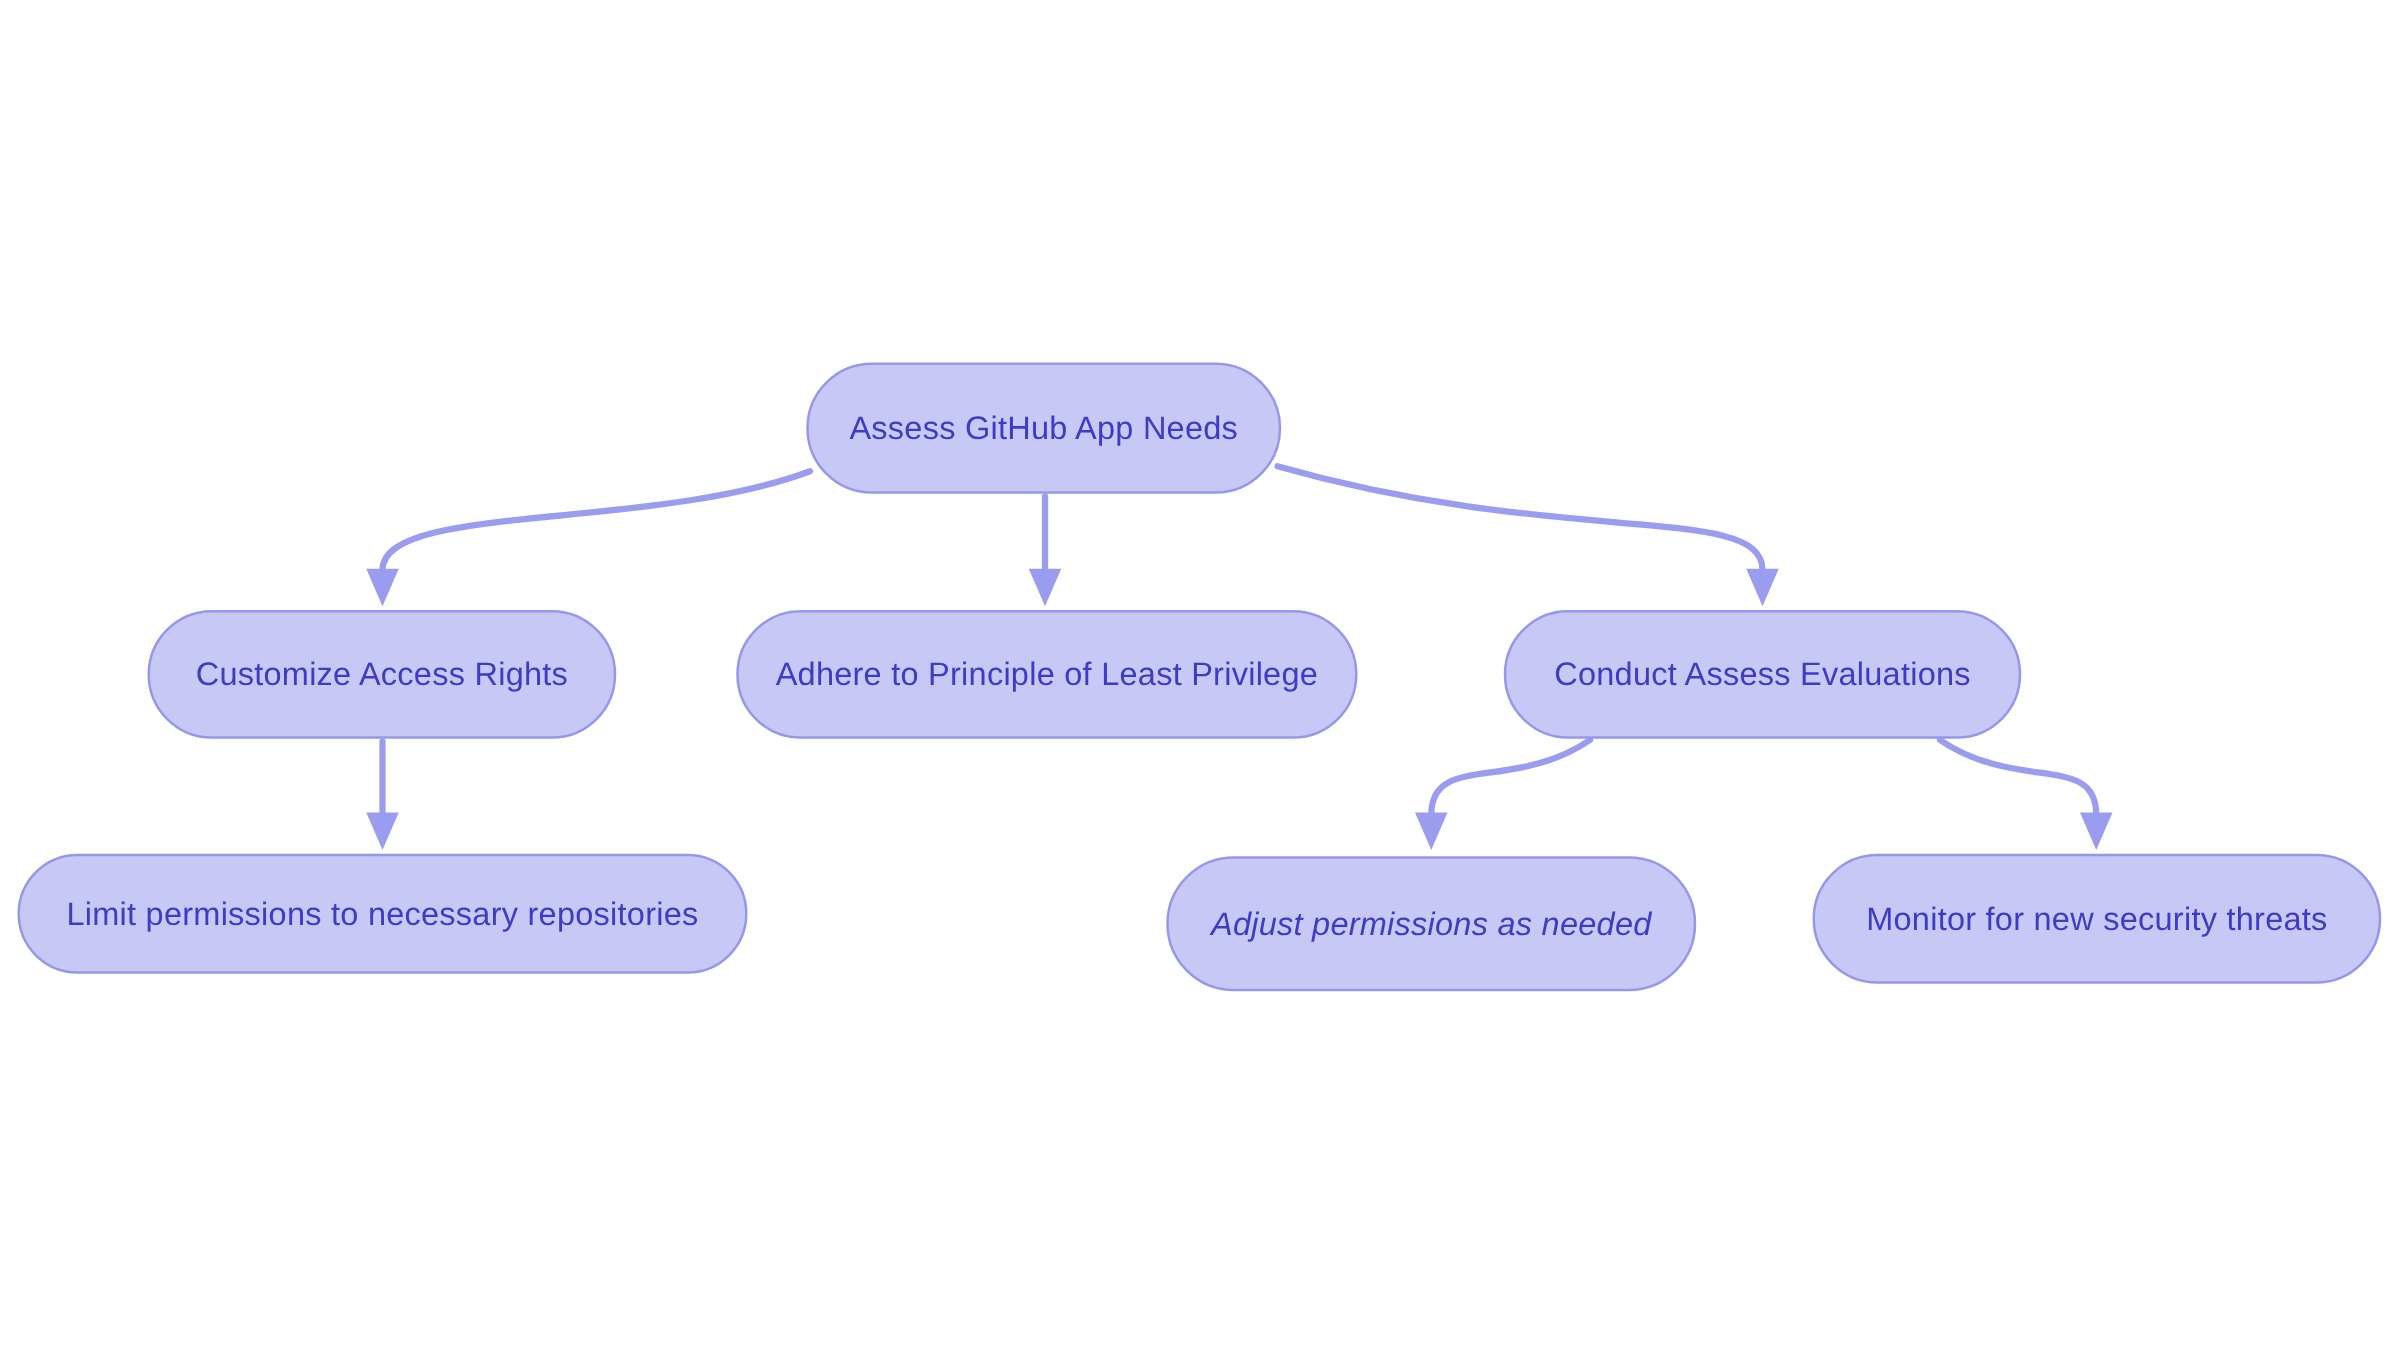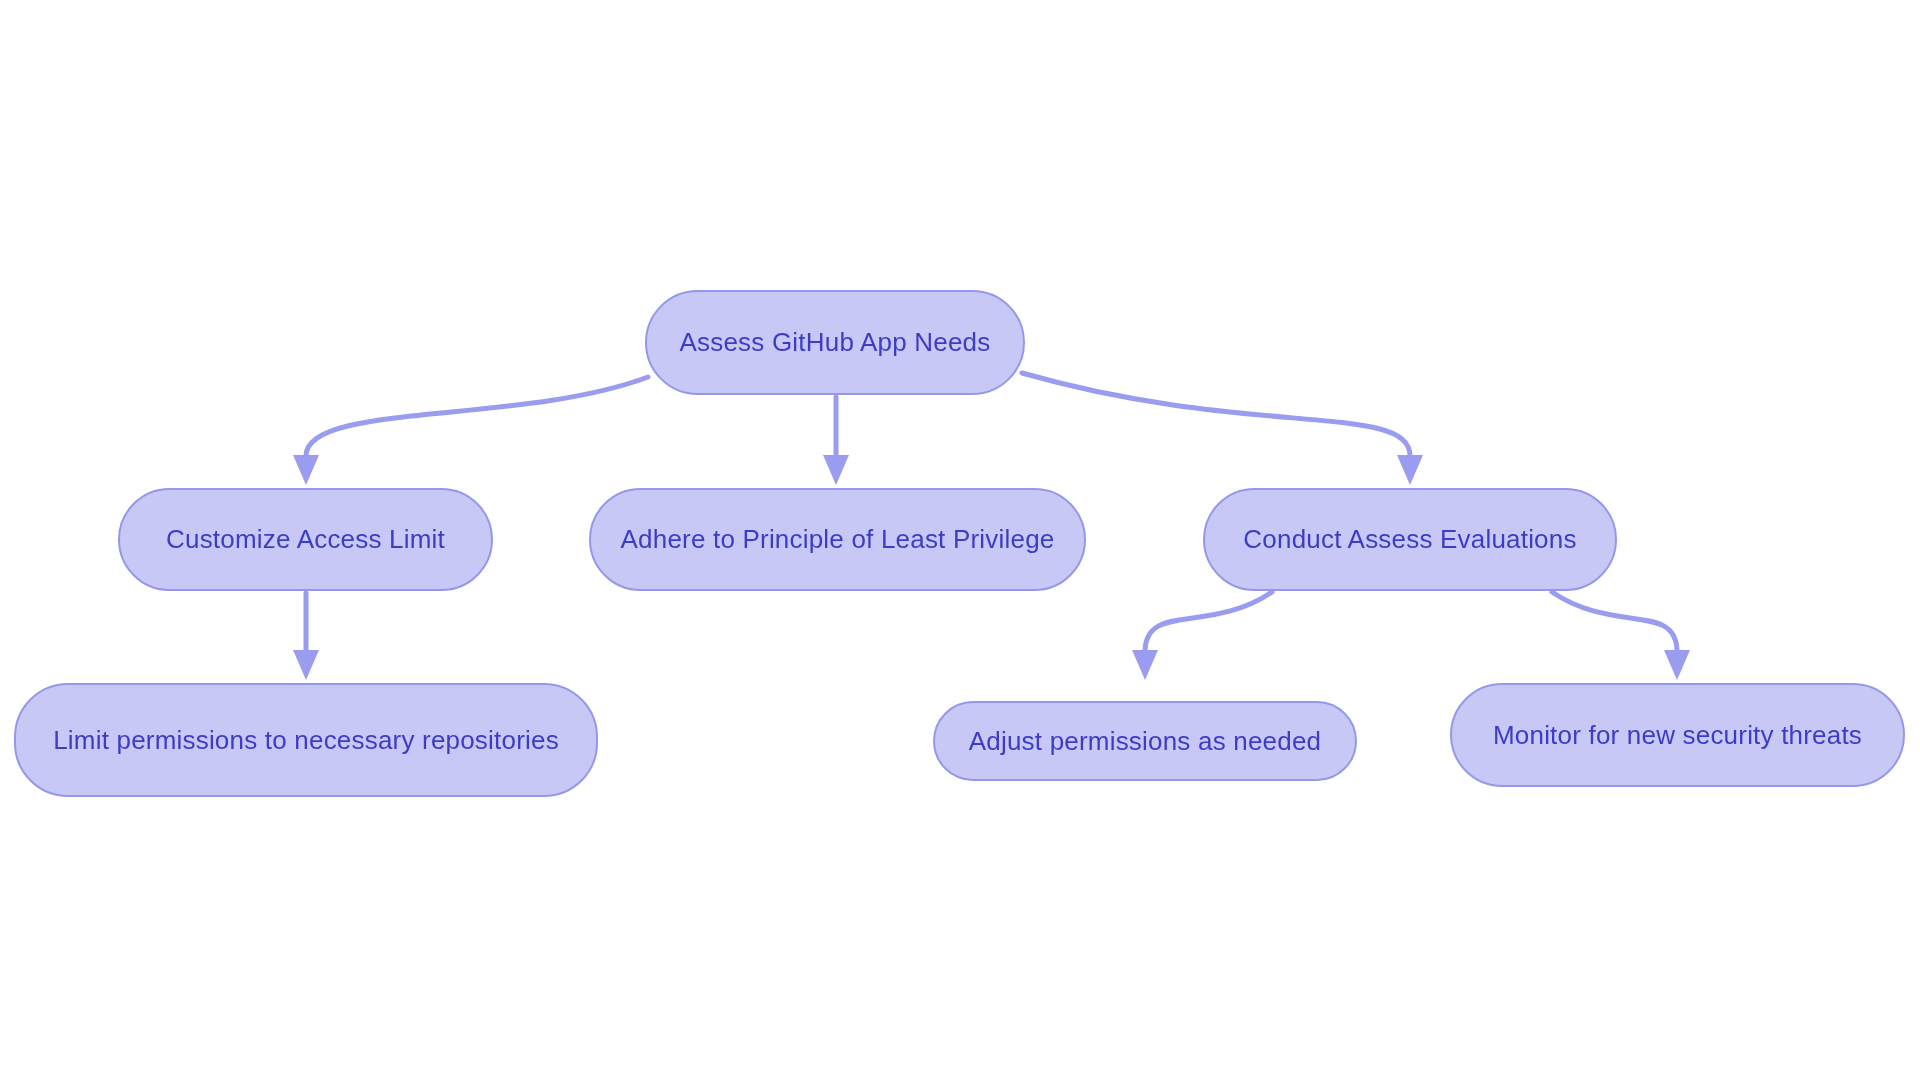--- a/index.html
+++ b/index.html
@@ -73,36 +73,36 @@
 
     <path d="M1552,592 C1614,634 1677,602 1677,652"></path>
     <polygon points="1664,650 1690,650 1677,680"></polygon>
   </svg>
 
   <div class="node" style="left:645px; top:290px; width:380px; height:105px;">
     <span>Assess GitHub App Needs</span>
   </div>
 
   <div class="node" style="left:118px; top:488px; width:375px; height:103px;">
-    <span>Customize Access Limit</span>
+    <span>Customize Access Rights</span>
   </div>
 
   <div class="node" style="left:589px; top:488px; width:497px; height:103px;">
     <span>Adhere to Principle of Least Privilege</span>
   </div>
 
   <div class="node" style="left:1203px; top:488px; width:414px; height:103px;">
     <span>Conduct Assess Evaluations</span>
   </div>
 
-  <div class="node" style="left:14px; top:683px; width:584px; height:114px;align-items:center;">
+  <div class="node" style="left:14px; top:683px; width:584px; height:96px;align-items:center;">
     <span>Limit permissions to necessary repositories</span>
   </div>
 
-  <div class="node" style="left:933px; top:701px; width:424px; height:80px;">
+  <div class="node" style="left:933px; top:685px; width:424px; height:108px;font-style:italic;">
     <span>Adjust permissions as needed</span>
   </div>
 
   <div class="node" style="left:1450px; top:683px; width:455px; height:104px;">
     <span>Monitor for new security threats</span>
   </div>
 
 </div>
 
 </body></html>

